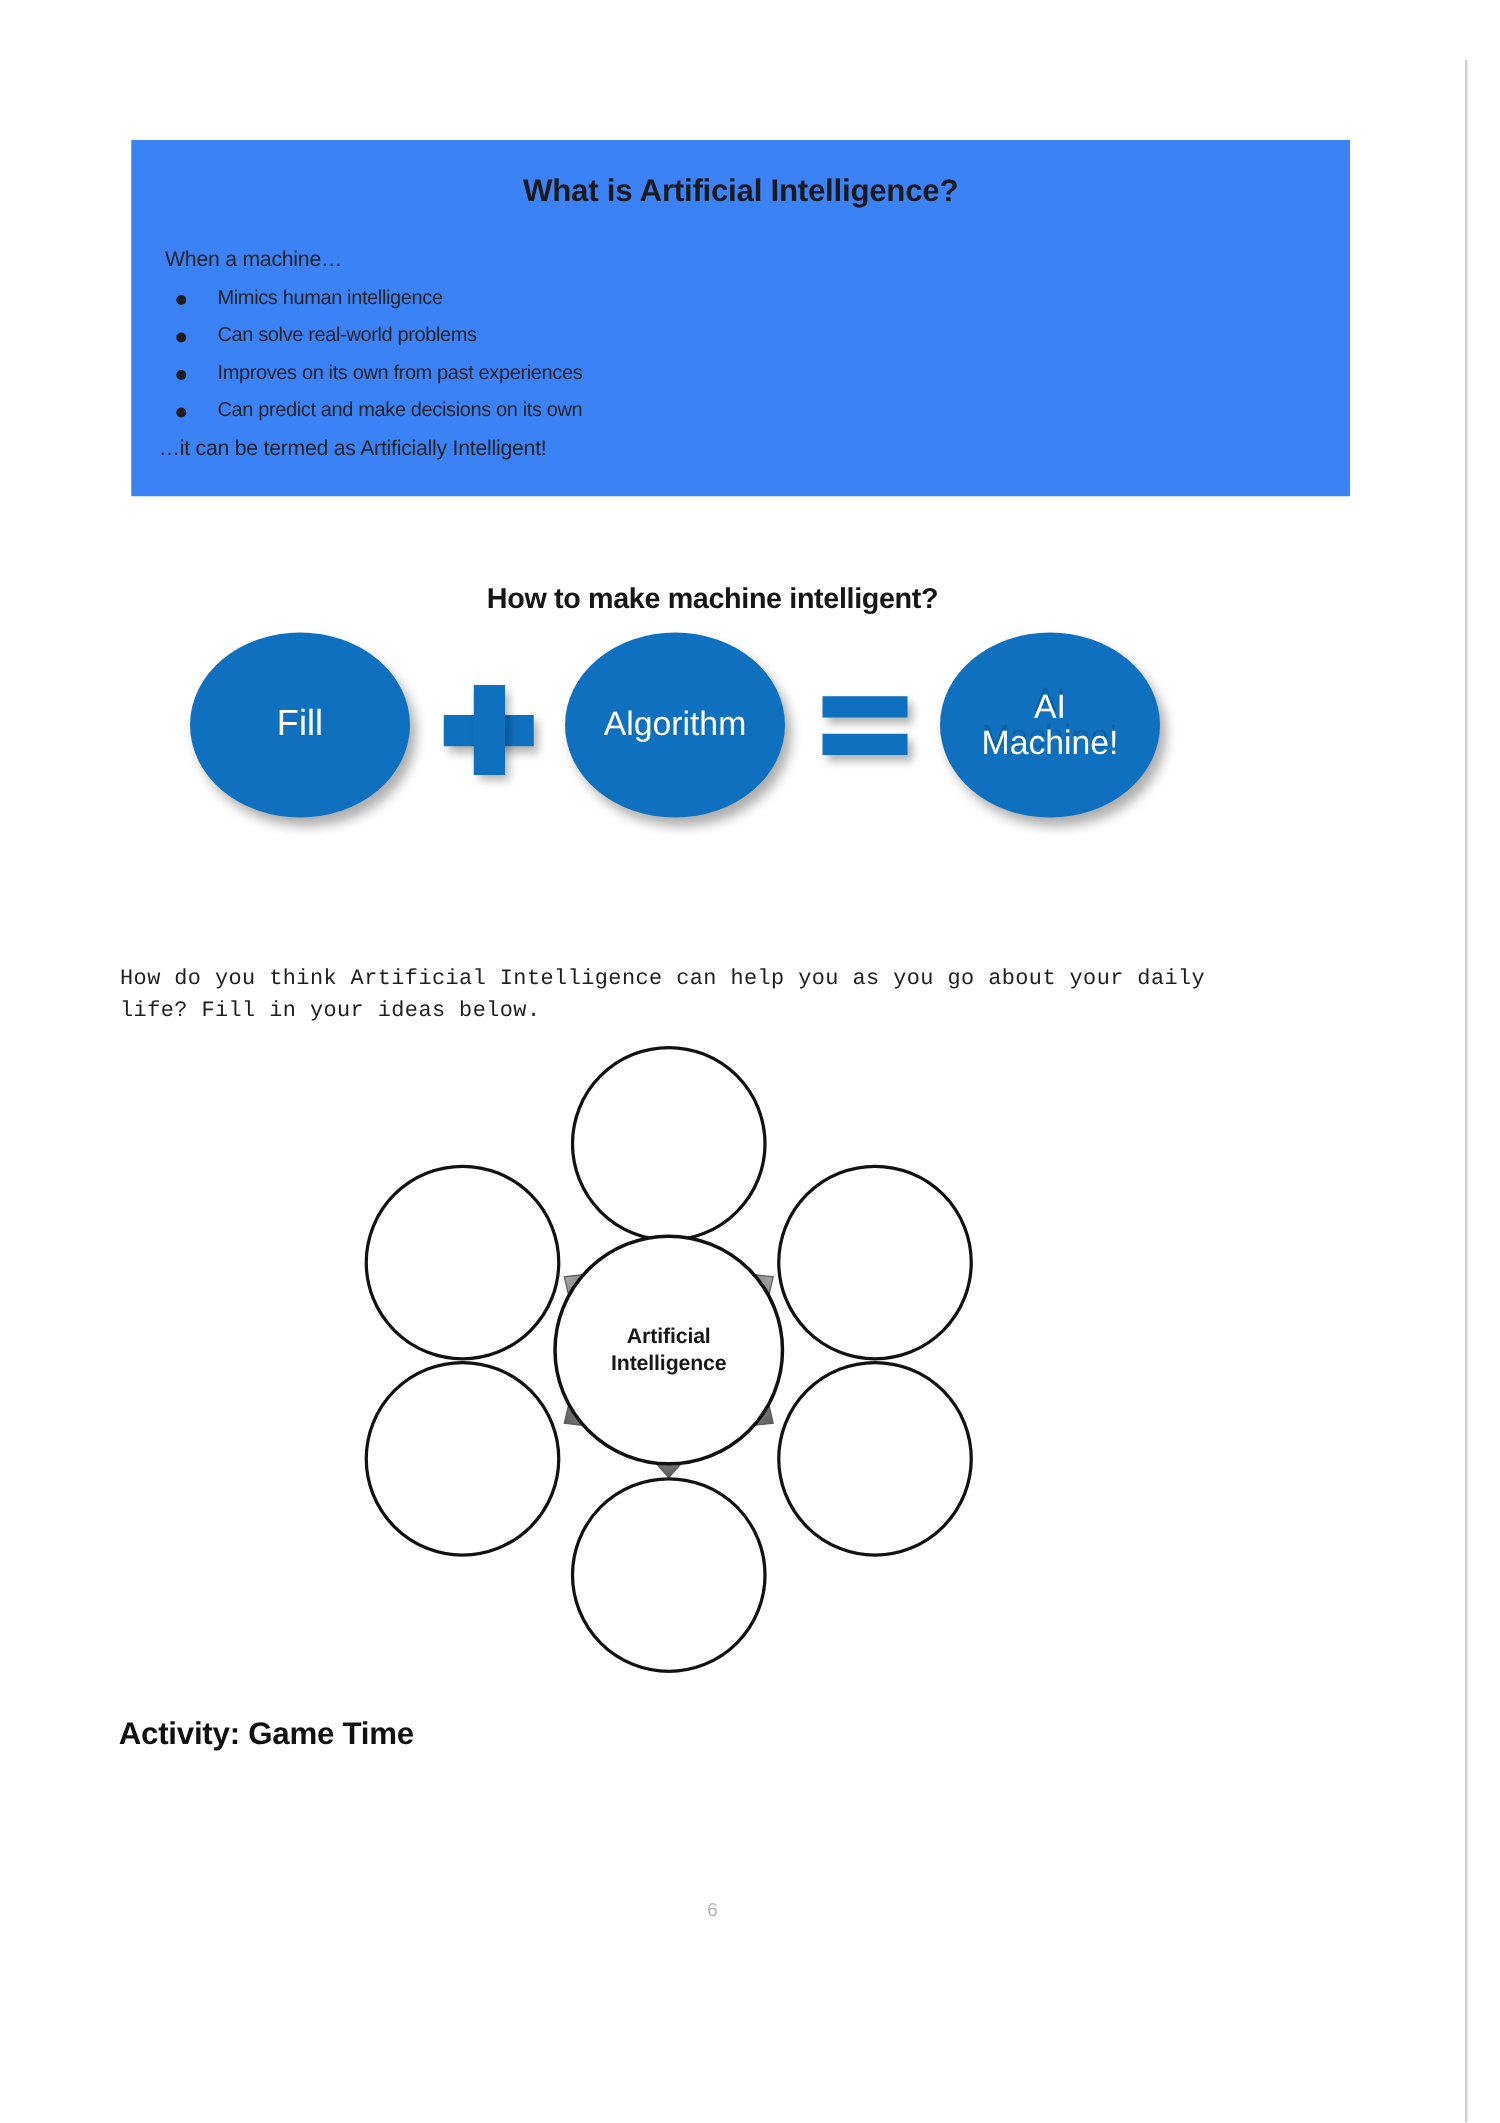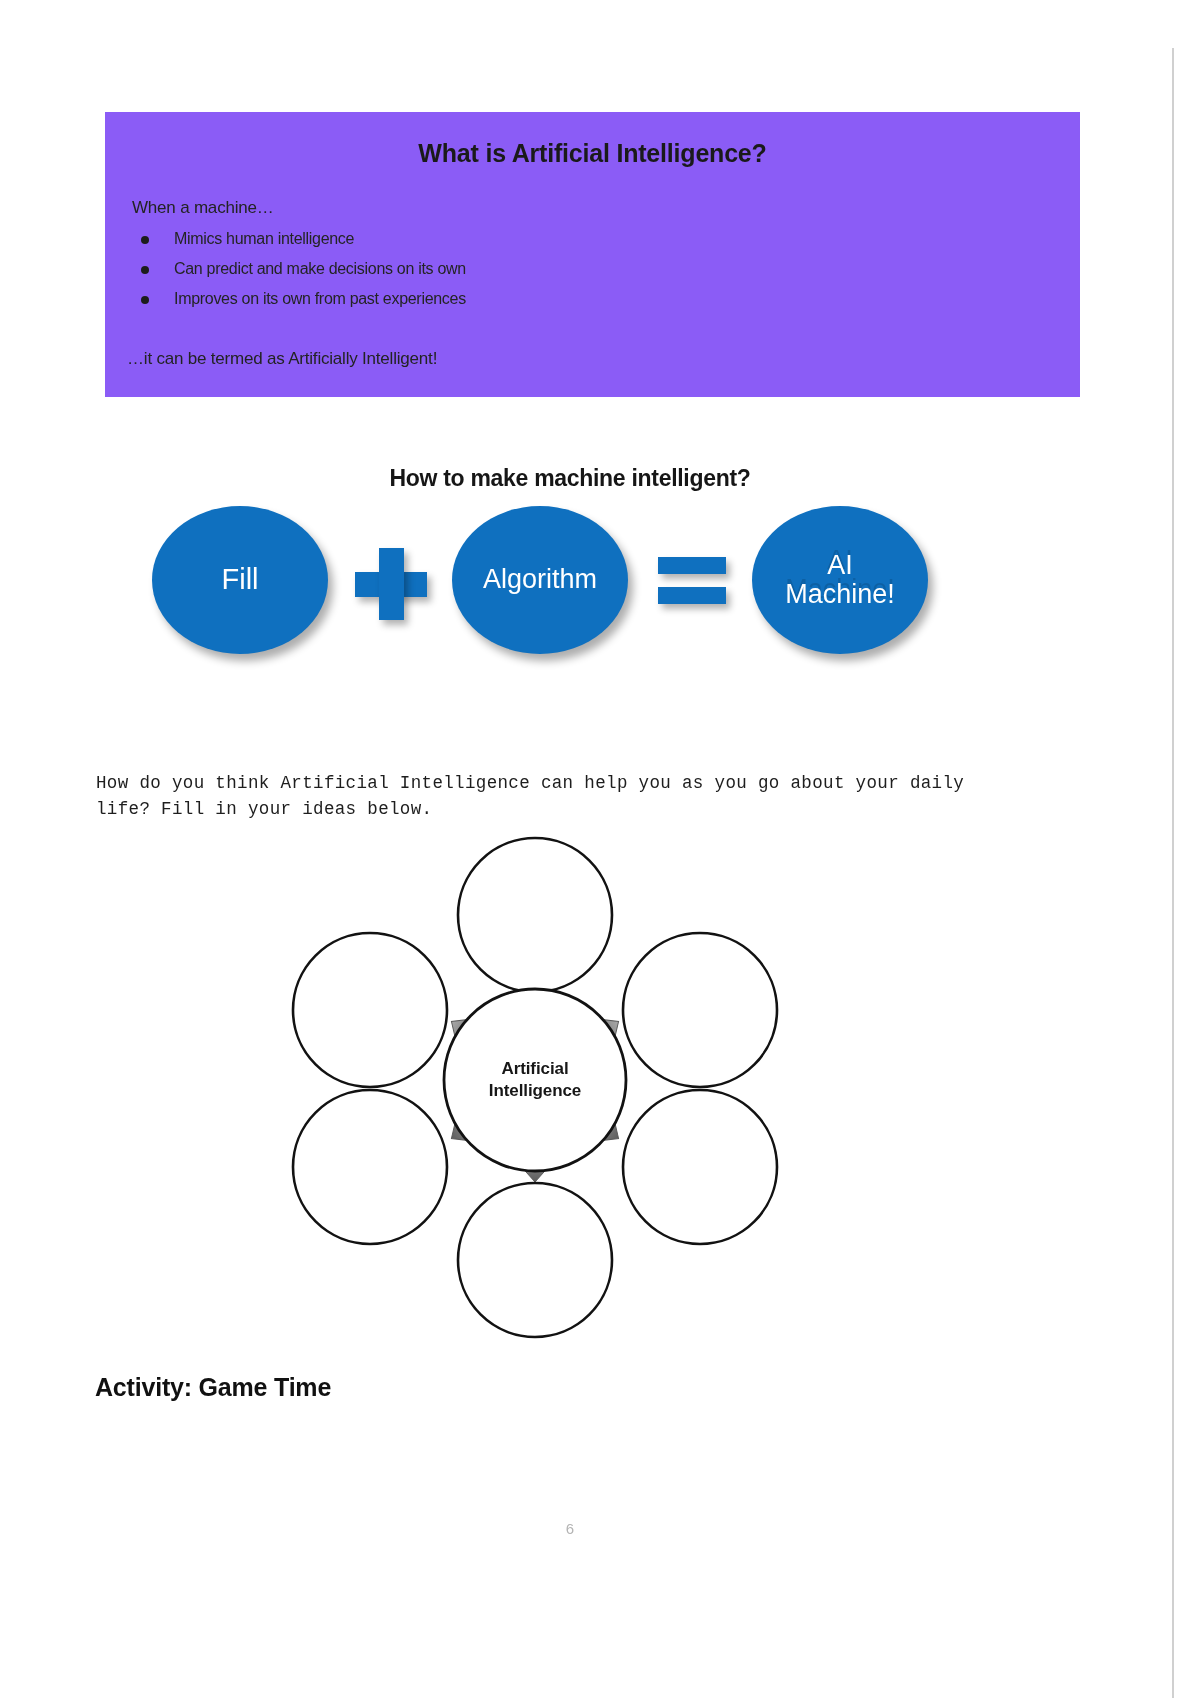--- a/index.html
+++ b/index.html
@@ -25,21 +25,21 @@
     background: #d0d0d0;
   }
 
   
   .def-box {
     position: absolute;
     left: 105px;
     top: 112px;
     width: 975px;
     height: 285px;
-    background: #8b5cf6;
+    background: #3b82f6;
   }
   .def-title {
     position: absolute;
     left: 0;
     top: 27px;
     width: 975px;
     text-align: center;
     font-size: 25px;
     font-weight: bold;
     color: #1a1a1a;
@@ -236,25 +236,29 @@
 
   <div class="def-lead">When a machine…</div>
 
   <ul class="def-list">
     <li>
       <span class="bullet"></span>
       <span>Mimics human intelligence</span>
     </li>
     <li>
       <span class="bullet"></span>
-      <span>Can predict and make decisions on its own</span>
+      <span>Can solve real-world problems</span>
     </li>
     <li>
       <span class="bullet"></span>
       <span>Improves on its own from past experiences</span>
+    </li>
+    <li>
+      <span class="bullet"></span>
+      <span>Can predict and make decisions on its own</span>
     </li>
   </ul>
 
   <div class="def-tail">…it can be termed as Artificially Intelligent!</div>
 </section>
 
 <h2 class="eq-title">How to make machine intelligent?</h2>
 
 <div class="eq-stage">
 

